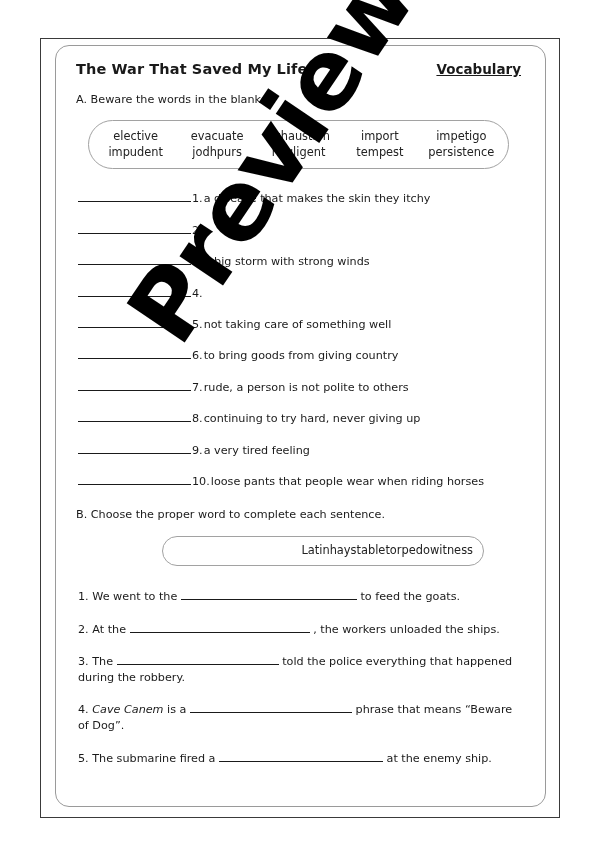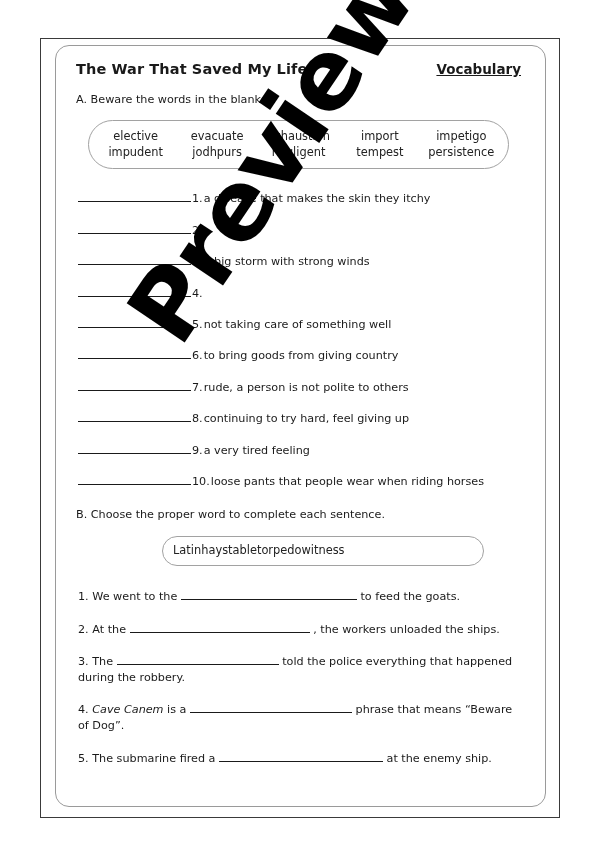--- a/index.html
+++ b/index.html
@@ -88,21 +88,21 @@
     flex: 1 1 0;
   }
   .wb-col div { white-space: nowrap; }
 
   #wordbank-b {
     margin: 15px 0 0 88px;
     width: 322px;
     padding: 6px 10px 7px 10px;
   }
   #wordbank-b .wb-row {
-    justify-content: flex-start;
+    justify-content: flex-end;
     line-height: 1.35;
   }
 
   
   #list-a {
     margin: 21px 0 0 4px;
   }
   .item-row {
     display: flex;
     align-items: baseline;
@@ -225,21 +225,21 @@
       <span class="item-text">to bring goods from giving country</span>
     </div>
     <div class="item-row">
       <span class="answer-blank"></span>
       <span class="item-text">7.</span>
       <span class="item-text">rude, a person is not polite to others</span>
     </div>
     <div class="item-row">
       <span class="answer-blank"></span>
       <span class="item-text">8.</span>
-      <span class="item-text">continuing to try hard, feel giving up</span>
+      <span class="item-text">continuing to try hard, never giving up</span>
     </div>
     <div class="item-row">
       <span class="answer-blank"></span>
       <span class="item-text">9.</span>
       <span class="item-text">a very tired feeling</span>
     </div>
     <div class="item-row">
       <span class="answer-blank"></span>
       <span class="item-text">10.</span>
       <span class="item-text">loose pants that people wear when riding horses</span>

